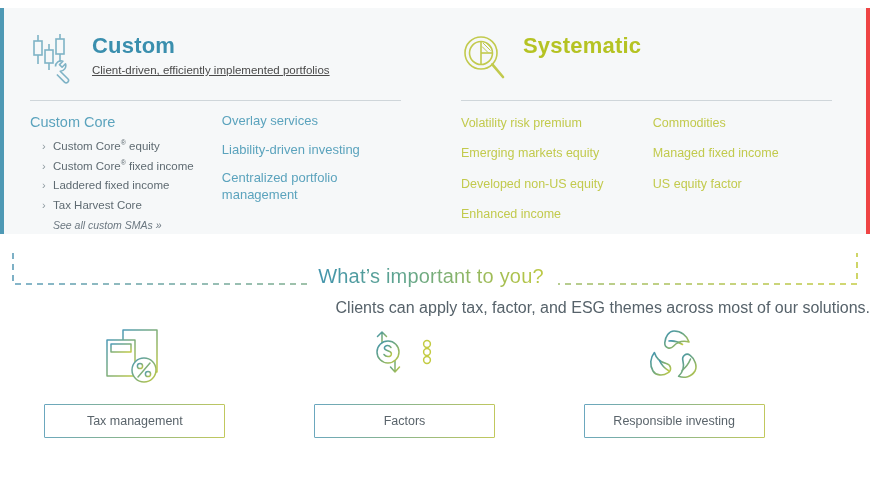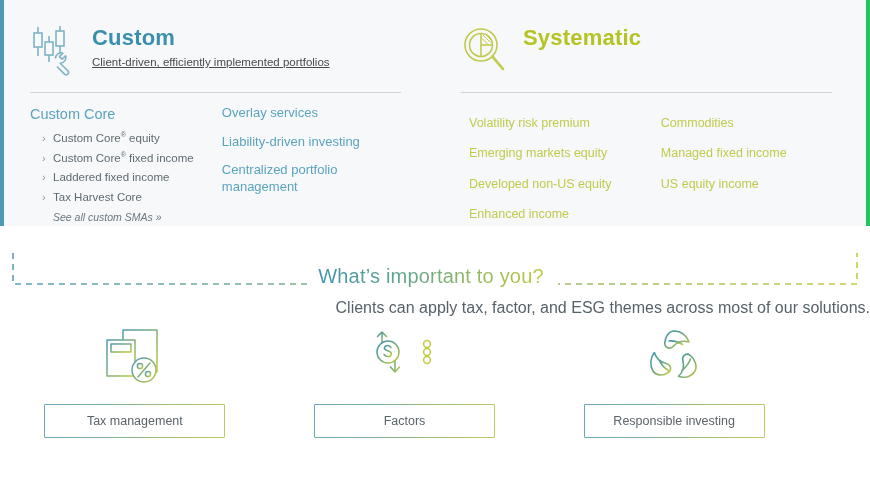--- a/index.html
+++ b/index.html
@@ -12,37 +12,37 @@
     height: 489px;
     position: relative;
     font-family: "Liberation Sans", sans-serif;
     overflow: hidden;
   }
 
   
   .panels {
     position: absolute;
     left: 0;
-    top: 0;
+    top: 8px;
     width: 870px;
     height: 226px;
     display: flex;
   }
   .panel {
     position: relative;
     background: #f6f8f9;
     box-sizing: border-box;
   }
   .panel-custom {
     width: 435px;
     border-left: 4px solid #4e99b5;
   }
   .panel-systematic {
     width: 435px;
-    border-right: 4px solid #22c55e;
+    border-right: 4px solid #ef4444;
   }
   .panel-inner {
     padding: 22px 26px 0 26px;
   }
 
   .panel-head {
     display: flex;
     align-items: flex-start;
     gap: 14px;
   }
@@ -135,21 +135,21 @@
     margin-bottom: 12px;
   }
   .link-list.teal li  { color: #5ba3bd; }
   .link-list li:last-child { margin-bottom: 0; }
 
   .sys-cols { display: flex; padding-top: 2px; }
   .sys-col-a { width: 205px; }
   .sys-col-b { width: 200px; }
   .sys-list {
     list-style: none;
-    margin: 8px;
+    margin: 0;
     padding: 0;
   }
   .sys-list li {
     color: #c2ca4d;
     font-size: 12.5px;
     line-height: 1.3;
     margin-bottom: 14px;
     white-space: nowrap;
   }
   .sys-list li:last-child { margin-bottom: 0; }
@@ -338,21 +338,21 @@
             <li>Volatility risk premium</li>
             <li>Emerging markets equity</li>
             <li>Developed non-US equity</li>
             <li>Enhanced income</li>
           </ul>
         </div>
         <div class="sys-col-b">
           <ul class="sys-list">
             <li>Commodities</li>
             <li>Managed fixed income</li>
-            <li>US equity income</li>
+            <li>US equity factor</li>
           </ul>
         </div>
       </div>
     </div>
   </div>
 </div>
 
 <div class="callout">
   <svg class="dash-svg" width="846" height="32">
     <defs>

